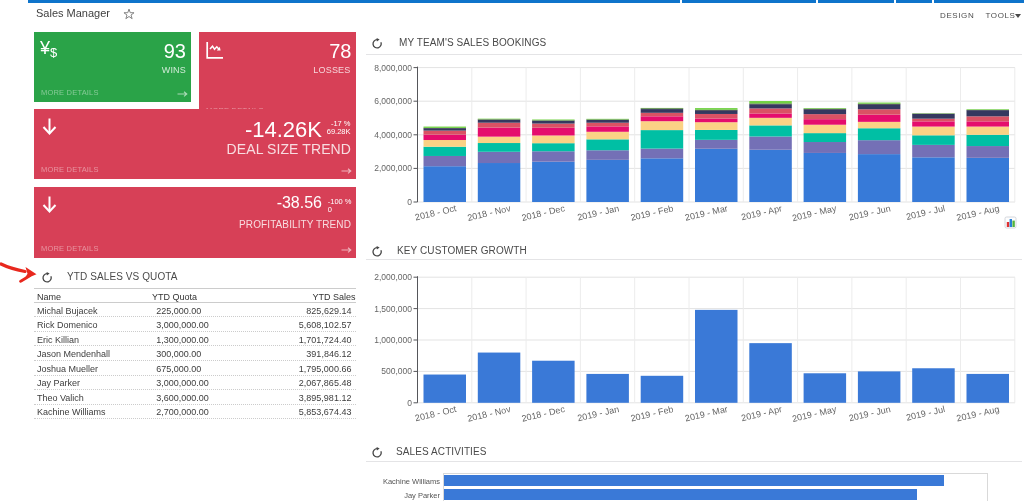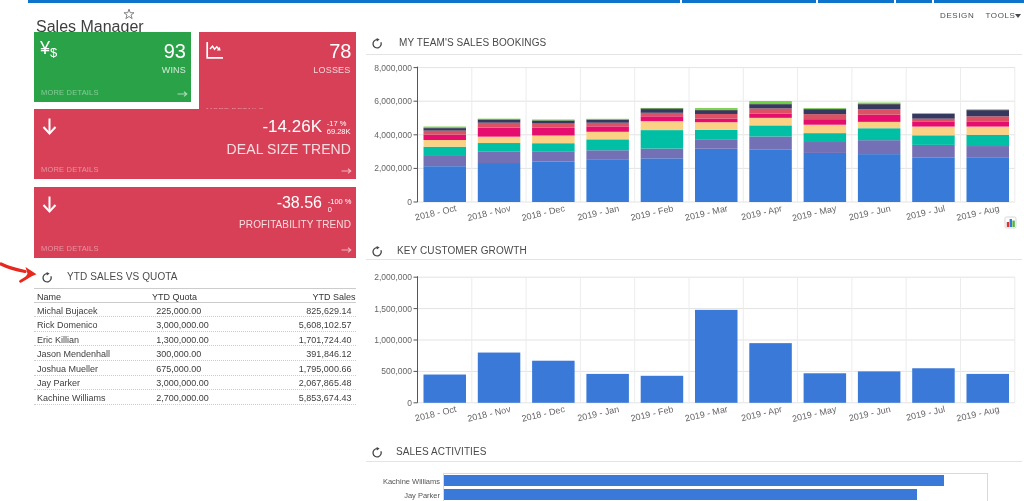--- a/index.html
+++ b/index.html
@@ -17,21 +17,21 @@
 .thead{height:14.8px}
 .thead .c2{right:84px}
 .thead .c3{right:0.5px}
 </style></head><body>
 <div id="page">
     <div style="position:absolute;left:28px;top:0px;width:996px;height:2.6px;background:#0e74cb"></div>
     <div style="position:absolute;left:680px;top:0px;width:2px;height:3px;background:#fff"></div>
     <div style="position:absolute;left:816px;top:0px;width:2px;height:3px;background:#fff"></div>
     <div style="position:absolute;left:894px;top:0px;width:2px;height:3px;background:#fff"></div>
     <div style="position:absolute;left:932px;top:0px;width:2px;height:3px;background:#fff"></div>
-    <div style="position:absolute;left:36px;top:18px;font-size:16px;color:#3f3f3f">Sales Manager</div>
+    <div style="position:absolute;left:36px;top:7px;font-size:11px;color:#3f3f3f">Sales Manager</div>
     <svg style="position:absolute;left:123px;top:8px" width="13" height="13" viewBox="0 0 13 13">
       <path d="M6.00 1.10 L7.23 4.70 L11.04 4.76 L8.00 7.05 L9.12 10.69 L6.00 8.50 L2.88 10.69 L4.00 7.05 L0.96 4.76 L4.77 4.70 Z" fill="none" stroke="#848484" stroke-width="1" stroke-linejoin="miter"></path>
     </svg>
     <div style="position:absolute;left:940px;top:11px;font-size:8px;color:#4d4d4d;letter-spacing:0.6px">DESIGN</div>
     <div style="position:absolute;left:985.5px;top:11px;font-size:8px;color:#4d4d4d;letter-spacing:0.6px">TOOLS</div>
     <div style="position:absolute;left:1014.5px;top:13.5px;width:0;height:0;border-left:3.5px solid transparent;border-right:3.5px solid transparent;border-top:4.5px solid #4a4a4a"></div>
     <div class="tile" style="left:34px;top:31.5px;width:157px;height:70.5px;background:#2aa348">
       <div style="position:absolute;left:6px;top:6.5px;color:#fff"><span style="font-size:18px">¥</span><span style="font-size:13px;vertical-align:-3px">$</span></div>
       <div class="big" style="top:8.5px">93</div>
       <div class="lbl" style="top:33px">WINS</div>
@@ -55,22 +55,22 @@
         <svg class="farr" width="11" height="6" viewBox="0 0 11 6">
           <path d="M0.5 3 H9.5 M7 0.7 L9.8 3 L7 5.3" fill="none" stroke="rgba(255,255,255,0.6)" stroke-width="1.1"></path>
         </svg>
       </div>
     </div>
     <div class="tile" style="left:34px;top:109px;width:321.5px;height:70px;background:#d74057">
       <svg style="position:absolute;left:8px;top:9px" width="15" height="17" viewBox="0 0 15 17">
         <path d="M7.5 0.5 V14" fill="none" stroke="#fff" stroke-width="2"></path>
         <path d="M1.5 9 L7.5 15.5 L13.5 9" fill="none" stroke="#fff" stroke-width="2"></path>
       </svg>
-      <div style="position:absolute;right:33.5px;top:8px;color:#fff;font-size:17px">-14.26K</div>
-      <div style="position:absolute;right:5px;top:11px;color:#fff;font-size:7.5px;line-height:8px;text-align:left">-17 %<br>69.28K</div>
+      <div style="position:absolute;right:33.5px;top:8px;color:#fff;font-size:22px">-14.26K</div>
+      <div style="position:absolute;right:5px;top:11px;color:#fff;font-size:7.5px;line-height:8px;text-align:right">-17 %<br>69.28K</div>
       <div style="position:absolute;right:4.5px;top:32px;color:rgba(255,255,255,0.82);font-size:14px;letter-spacing:0.1px">DEAL SIZE TREND</div>
       <div class="foot">
         <span class="md">MORE DETAILS</span>
         <svg class="farr" width="11" height="6" viewBox="0 0 11 6">
           <path d="M0.5 3 H9.5 M7 0.7 L9.8 3 L7 5.3" fill="none" stroke="rgba(255,255,255,0.6)" stroke-width="1.1"></path>
         </svg>
       </div>
     </div>
     <div class="tile" style="left:34px;top:187px;width:321.5px;height:71px;background:#d74057">
       <svg style="position:absolute;left:8px;top:9px" width="15" height="17" viewBox="0 0 15 17">
@@ -120,20 +120,25 @@
       </div>
       <div class="trow" style="border-bottom:1px dotted #ccc">
         <span class="c1">Joshua Mueller</span>
         <span class="c2">675,000.00</span>
         <span class="c3">1,795,000.66</span>
       </div>
       <div class="trow" style="border-bottom:1px dotted #ccc">
         <span class="c1">Jay Parker</span>
         <span class="c2">3,000,000.00</span>
         <span class="c3">2,067,865.48</span>
+      </div>
+      <div class="trow" style="border-bottom:1px dotted #ccc">
+        <span class="c1">Theo Valich</span>
+        <span class="c2">3,600,000.00</span>
+        <span class="c3">3,895,981.12</span>
       </div>
       <div class="trow" style="border-bottom:1px dotted #ccc">
         <span class="c1">Kachine Williams</span>
         <span class="c2">2,700,000.00</span>
         <span class="c3">5,853,674.43</span>
       </div>
     </div>
     <svg style="position:absolute;left:0px;top:259px" width="45" height="28" viewBox="0 0 45 28">
       <path d="M1 5 C 8 8.5, 15 10.5, 25 12.5" fill="none" stroke="#e8281e" stroke-width="3.2" stroke-linecap="round"></path>
       <path d="M25.5 8 L36.5 15.2 L24 20.5 L27.5 14.8 Z" fill="#e8281e"></path>

